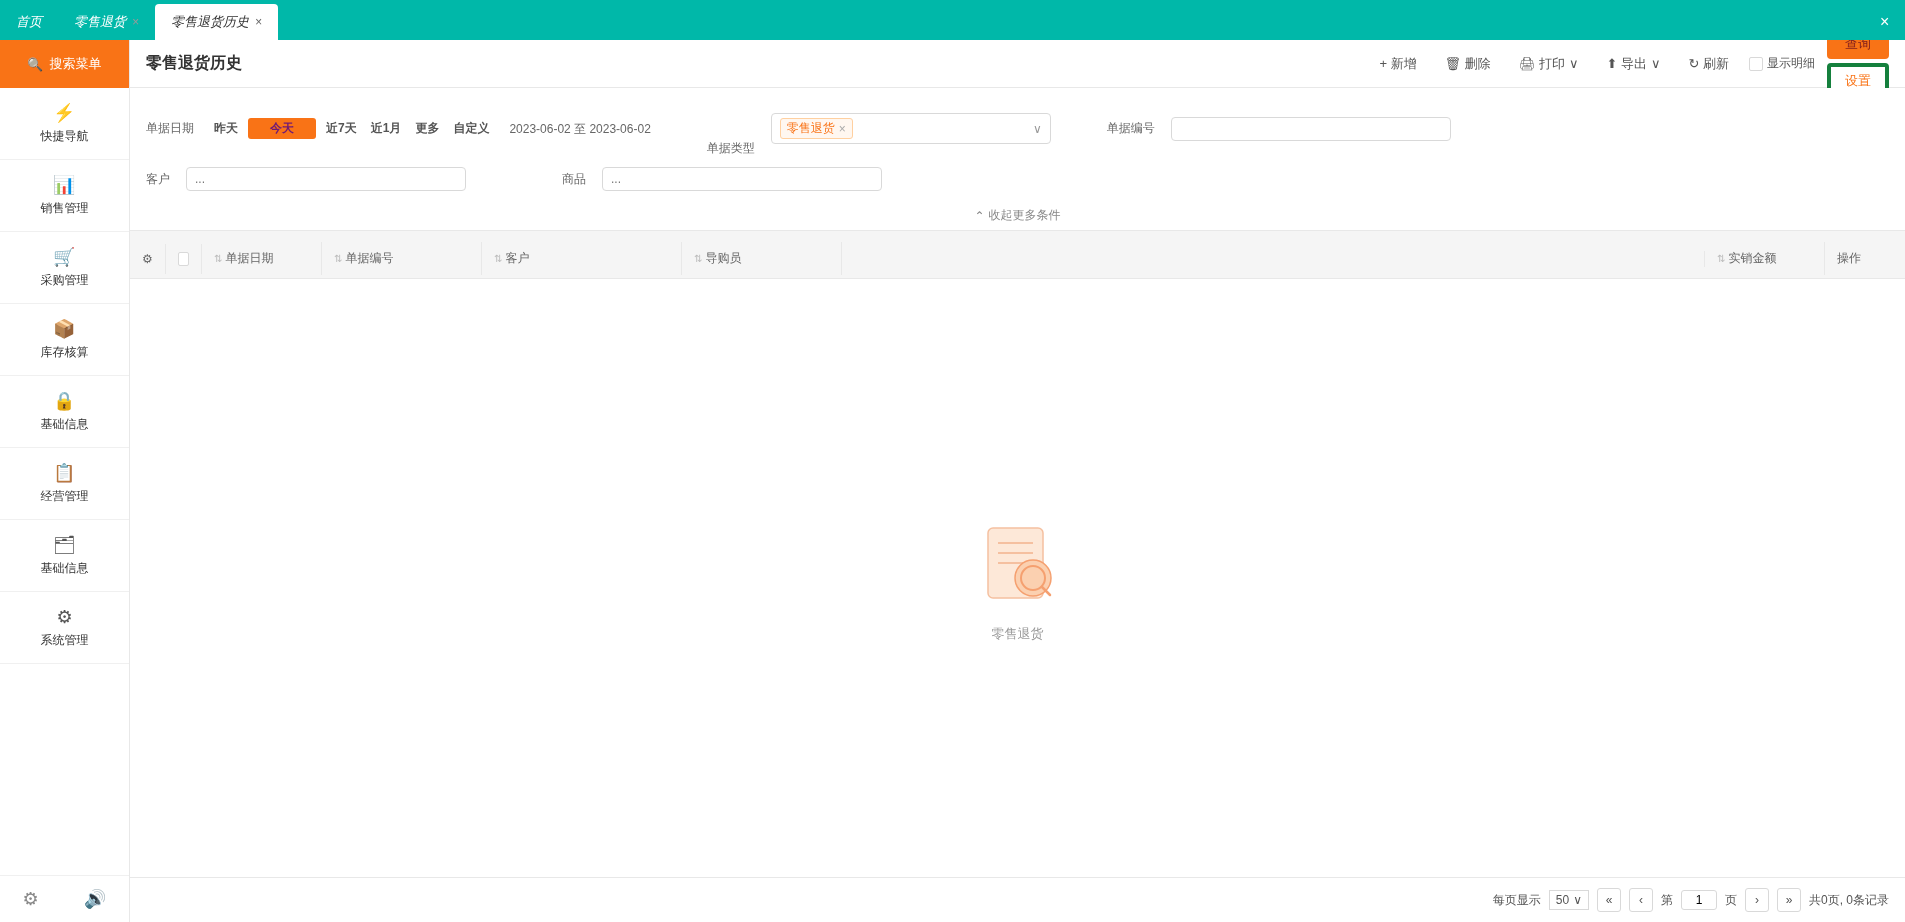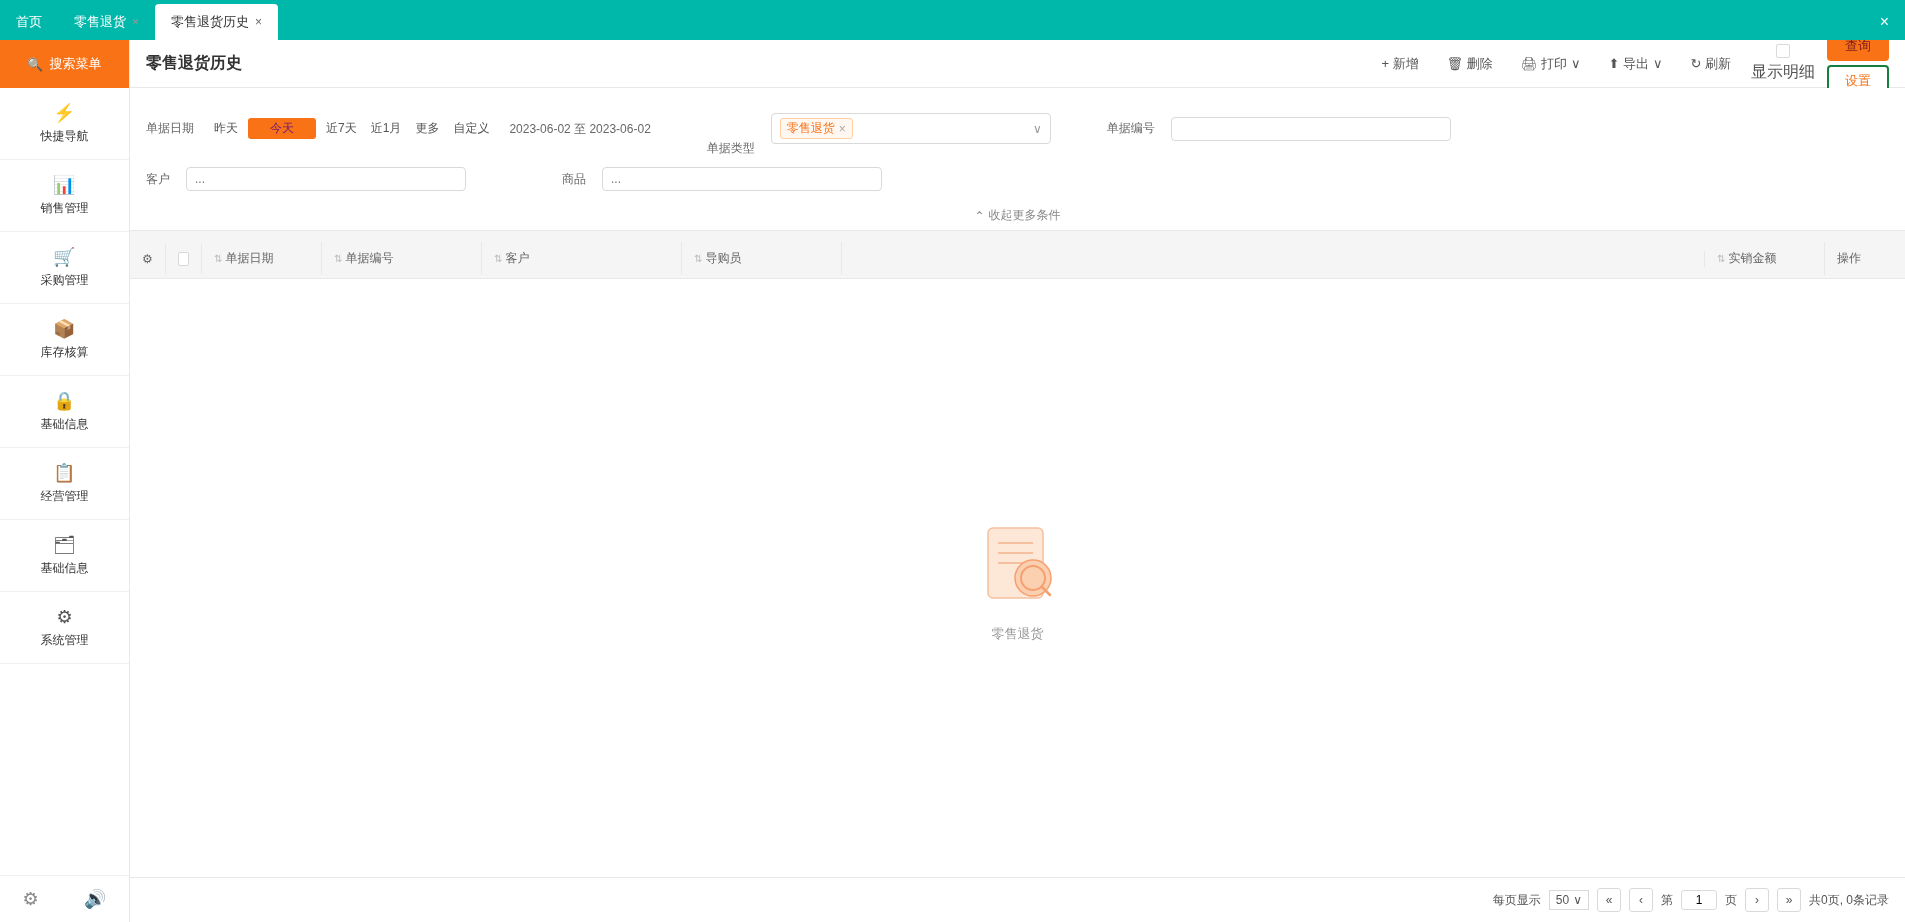--- a/index.html
+++ b/index.html
@@ -5,20 +5,21 @@
     * { box-sizing: border-box; margin: 0; padding: 0; font-family: 'Microsoft YaHei', Arial, sans-serif; }
     body { width: 1905px; height: 922px; overflow: hidden; background: #f5f5f5; }
 
     
     .top-bar {
       height: 40px;
       background: #00b8a9;
       display: flex;
       align-items: center;
       padding: 4px 0 0 0;
+      font-style: italic;
     }
     .top-bar-tabs {
       display: flex;
       align-items: center;
       flex: 1;
       height: 100%;
     }
     .top-tab {
       height: 100%;
       display: flex;
@@ -141,21 +142,21 @@
       color: #7f1d1d;
       border: none;
       padding: 6px 18px;
       border-radius: 4px;
       cursor: pointer;
       font-size: 13px;
     }
     .btn-setting {
       background: #fff;
       color: #f97316;
-      border: 2px solid #15803d;
+      border: 4px solid #15803d;
       padding: 5px 14px;
       border-radius: 4px;
       cursor: pointer;
       font-size: 13px;
     }
     .toolbar-right {
       display: flex;
       flex-direction: column;
       gap: 4px;
     }
@@ -181,20 +182,21 @@
     .filter-date-options {
       display: flex;
       gap: 6px;
       align-items: center;
     }
     .date-option {
       font-size: 12px;
       color: #555;
       cursor: pointer;
       padding: 2px 4px;
+      font-weight: bold;
     }
     .date-option.active {
       background: #f97316;
       color: #701a75;
       border-radius: 3px;
       padding: 2px 22px;
     }
     .date-range {
       font-size: 12px;
       color: #666;
@@ -338,26 +340,25 @@
     }
     .checkbox {
       width: 14px;
       height: 14px;
       border: 1px solid #d9d9d9;
       border-radius: 2px;
       display: inline-block;
       background: #fff;
     }
     .display-detail-label {
-      font-size: 16px;
+      font-size: 12px;
       color: #555;
       display: flex;
       align-items: center;
       gap: 4px;
-      flex-direction: column;
     }
     .display-checkbox {
       width: 14px;
       height: 14px;
       border: 1px solid #d9d9d9;
       background: #fff;
       border-radius: 2px;
       display: inline-block;
     }
   </style>

